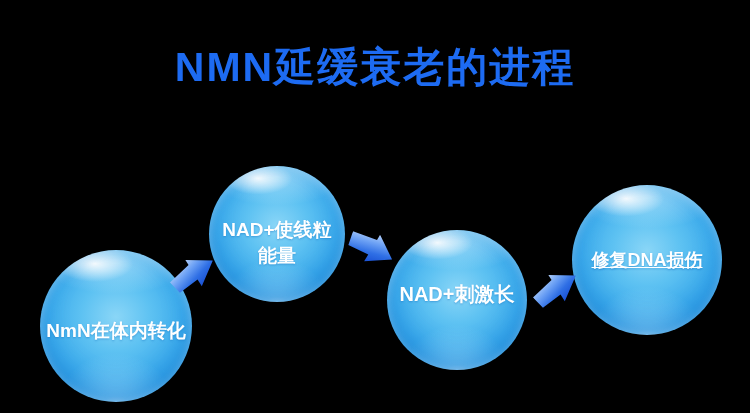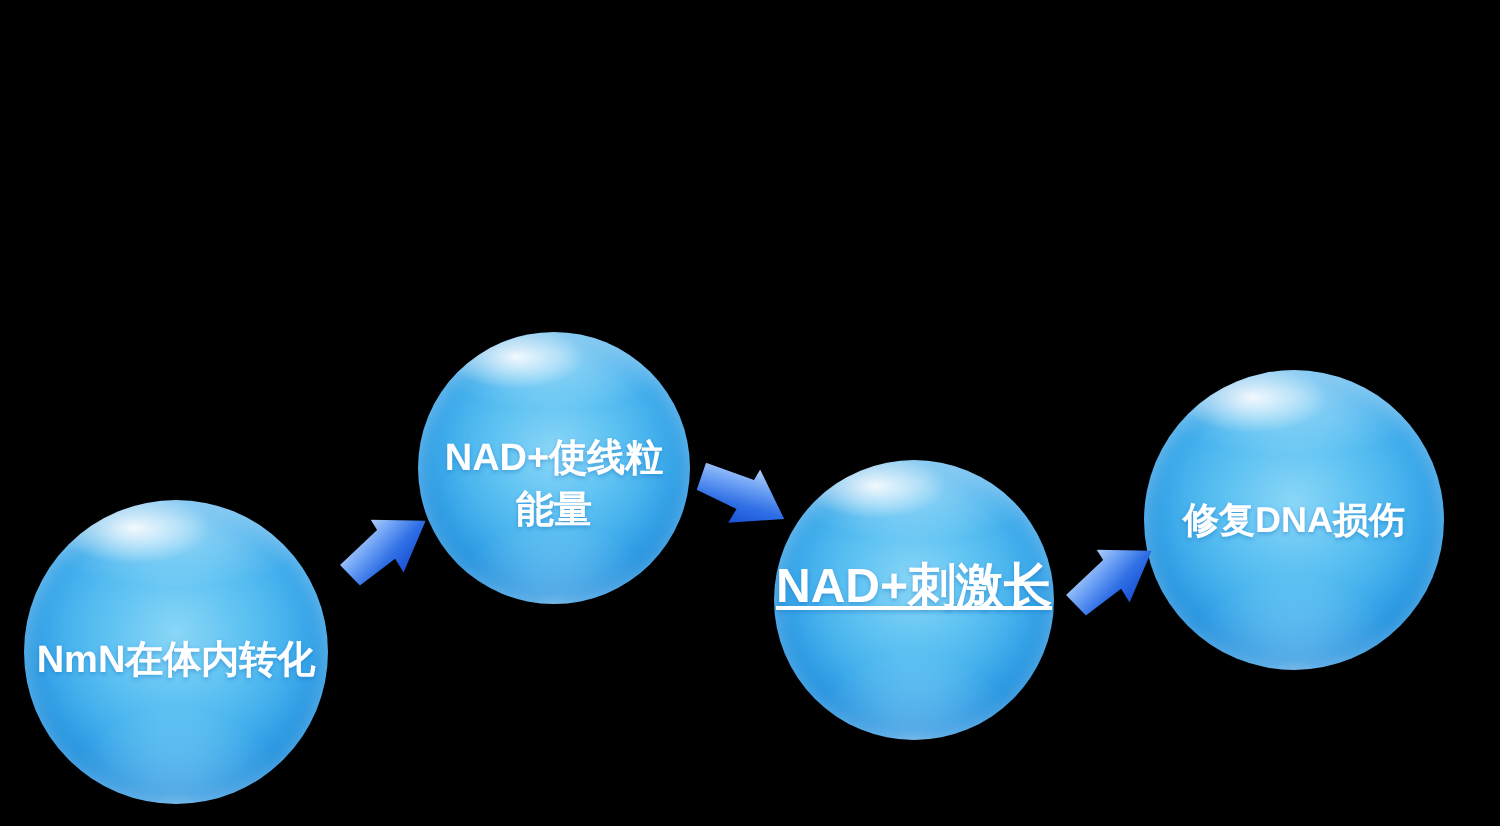--- a/index.html
+++ b/index.html
@@ -21,28 +21,28 @@
       radial-gradient(circle at 50% 44%, #8ad6f7 0%, #5ec2f2 30%, #3dacec 58%, #309fe3 74%, #55bdf1 88%, #9fe0fa 97%, #c9f0fd 100%);
     box-shadow: inset 0 2px 10px rgba(255,255,255,.35), inset 0 -12px 26px rgba(18,118,208,.45);
   }
   .bubble-text{
     position:absolute;inset:0;display:flex;flex-direction:column;
     align-items:center;justify-content:center;
     color:#fff;font-weight:bold;font-size:19px;line-height:26px;
     text-align:left;white-space:nowrap;
     text-shadow:0 1px 2px rgba(20,110,190,.45);
   }
-  .b1{left:12px;top:250px;width:152px;height:152px;}
+  .b1{left:40px;top:250px;width:152px;height:152px;}
   .b2{left:209px;top:166px;width:136px;height:136px;}
   .b3{left:387px;top:230px;width:140px;height:140px;}
   .b4{left:572px;top:185px;width:150px;height:150px;}
   .b1 .bubble-text{transform:translateY(5px);}
   .b2 .bubble-text{transform:translateY(9px);}
-  .b3 .bubble-text{transform:translateY(-6px);font-size:24px;text-decoration:underline;}
-  .b4 .bubble-text{font-size:18px;}
+  .b3 .bubble-text{transform:translateY(-6px);font-size:20px;}
+  .b4 .bubble-text{font-size:18px;text-decoration:underline;}
   .arrow{position:absolute;width:48px;height:32px;}
   .a1{left:169px;top:258px;transform:rotate(-32deg);}
   .a2{left:347px;top:232px;transform:rotate(31deg);}
   .a3{left:532px;top:273px;transform:rotate(-32deg);}
   .defs-svg{position:absolute;width:0;height:0;}
 </style>
 </head>
 <body>
 
 <div class="stage">
@@ -51,20 +51,21 @@
     <defs>
       <linearGradient id="arrowGrad" x1="0" y1="0" x2="0.45" y2="1">
         <stop offset="0" stop-color="#e2eefc"></stop>
         <stop offset="0.45" stop-color="#6fa3f5"></stop>
         <stop offset="0.75" stop-color="#2f6fe5"></stop>
         <stop offset="1" stop-color="#1c54d6"></stop>
       </linearGradient>
     </defs>
   </svg>
 
+  <h1 class="title">NMN延缓衰老的进程</h1>
 
   <div class="bubble b1">
     <div class="bubble-text">
       <div>NmN在体内转化</div>
     </div>
   </div>
 
   <div class="bubble b2">
     <div class="bubble-text">
       <div>NAD+使线粒</div>

